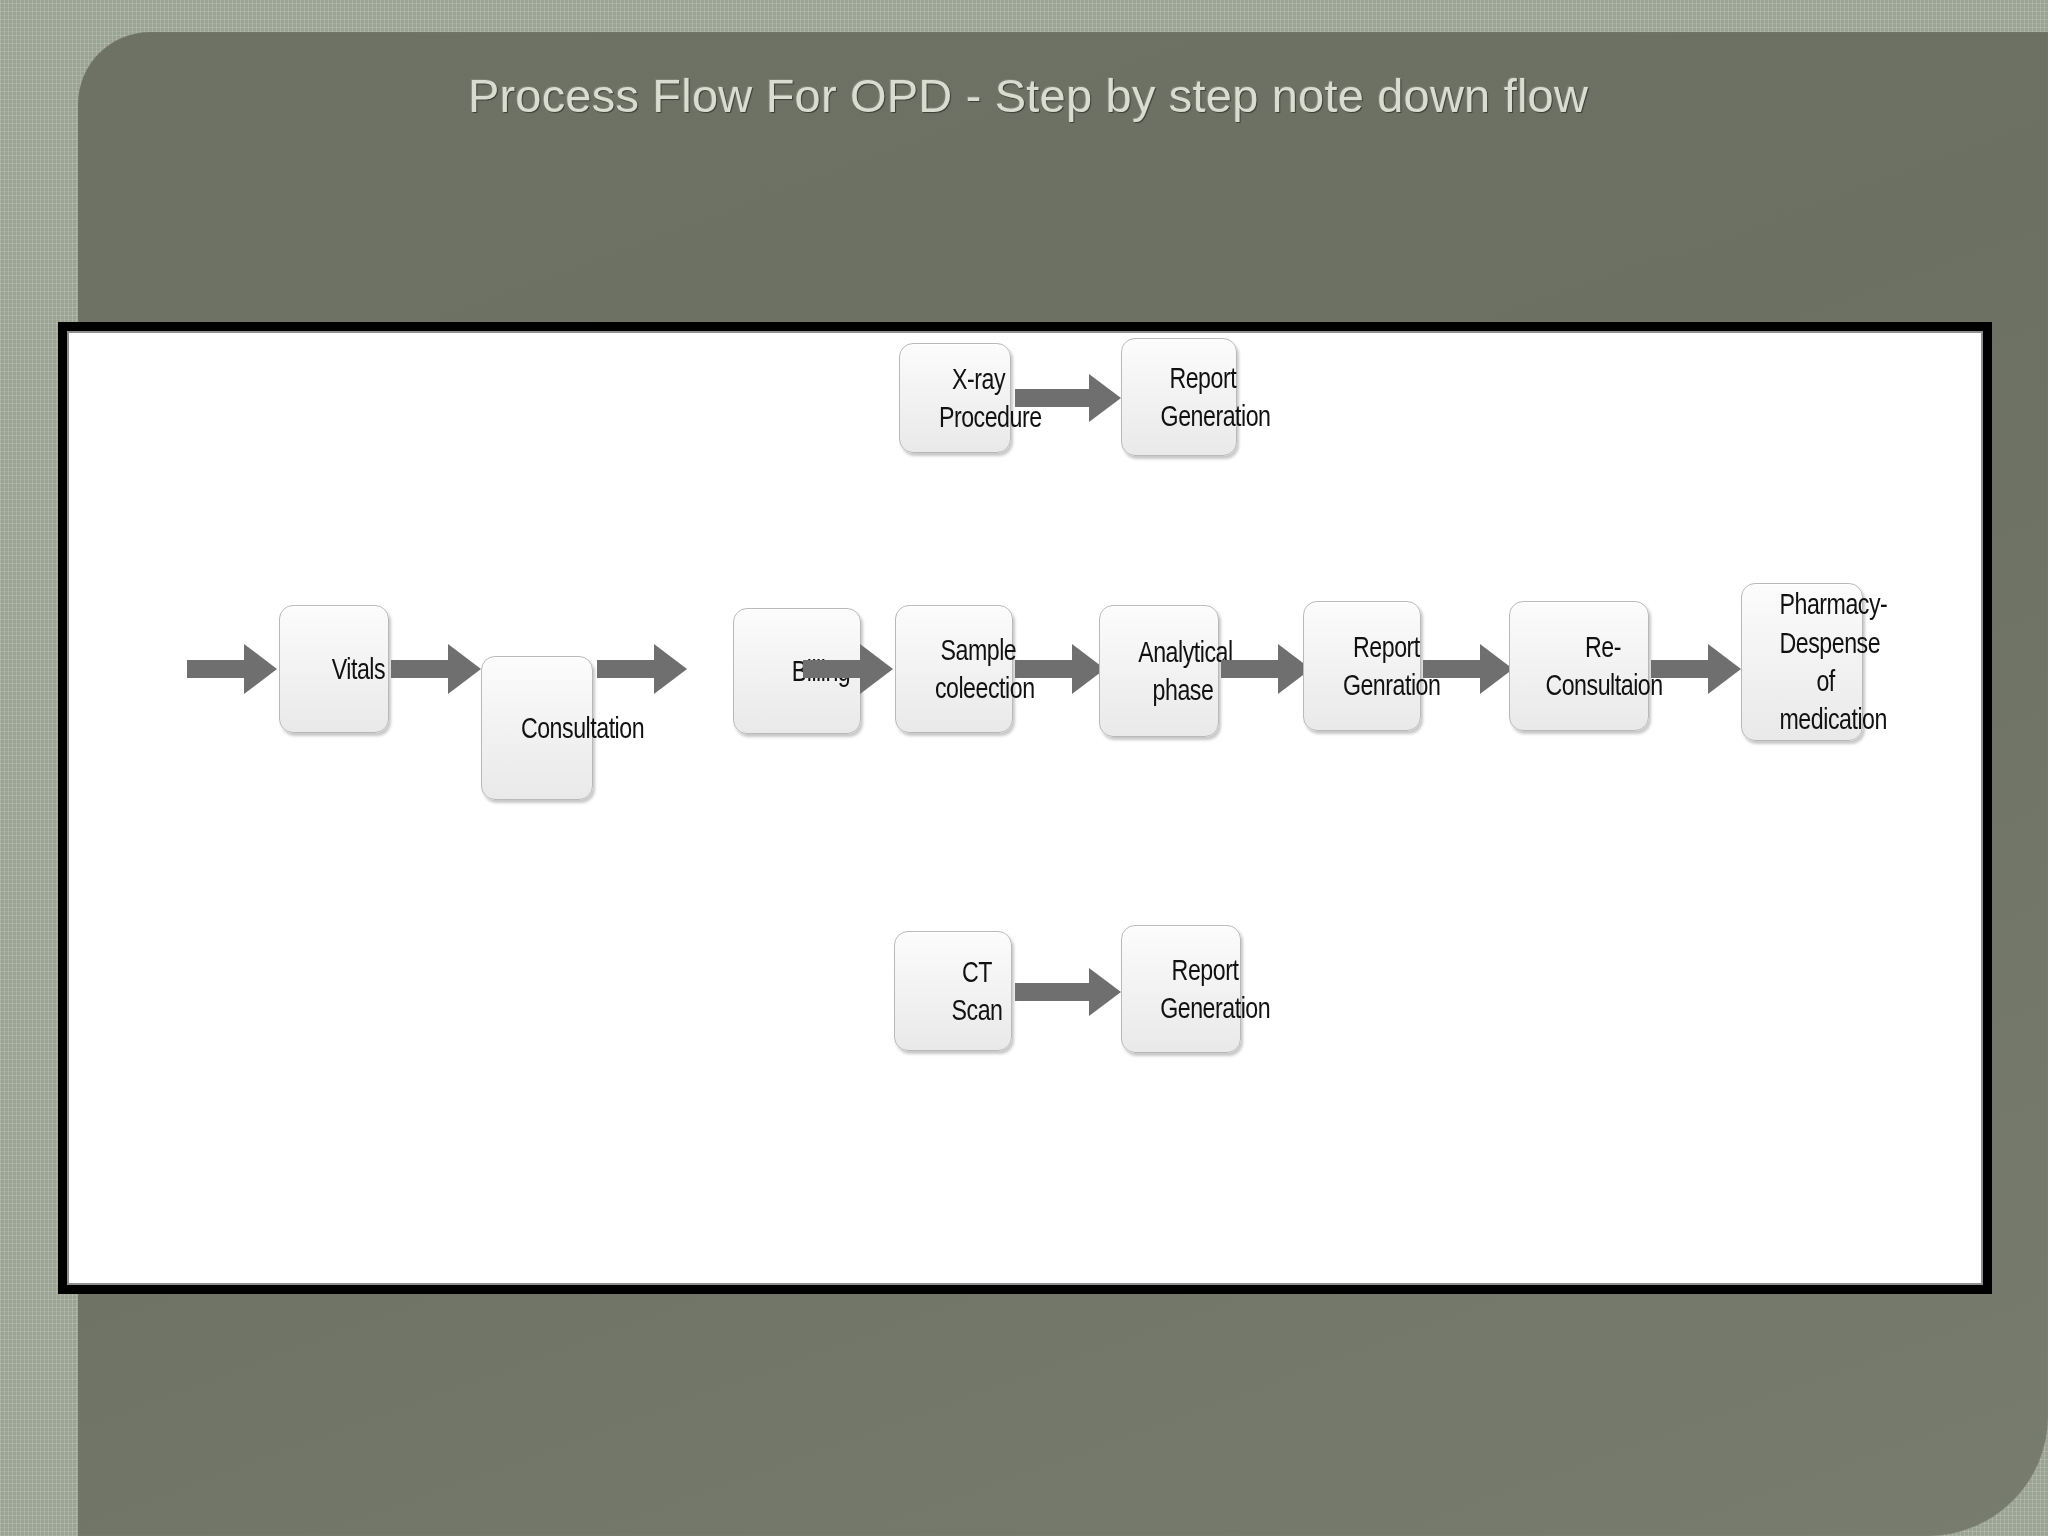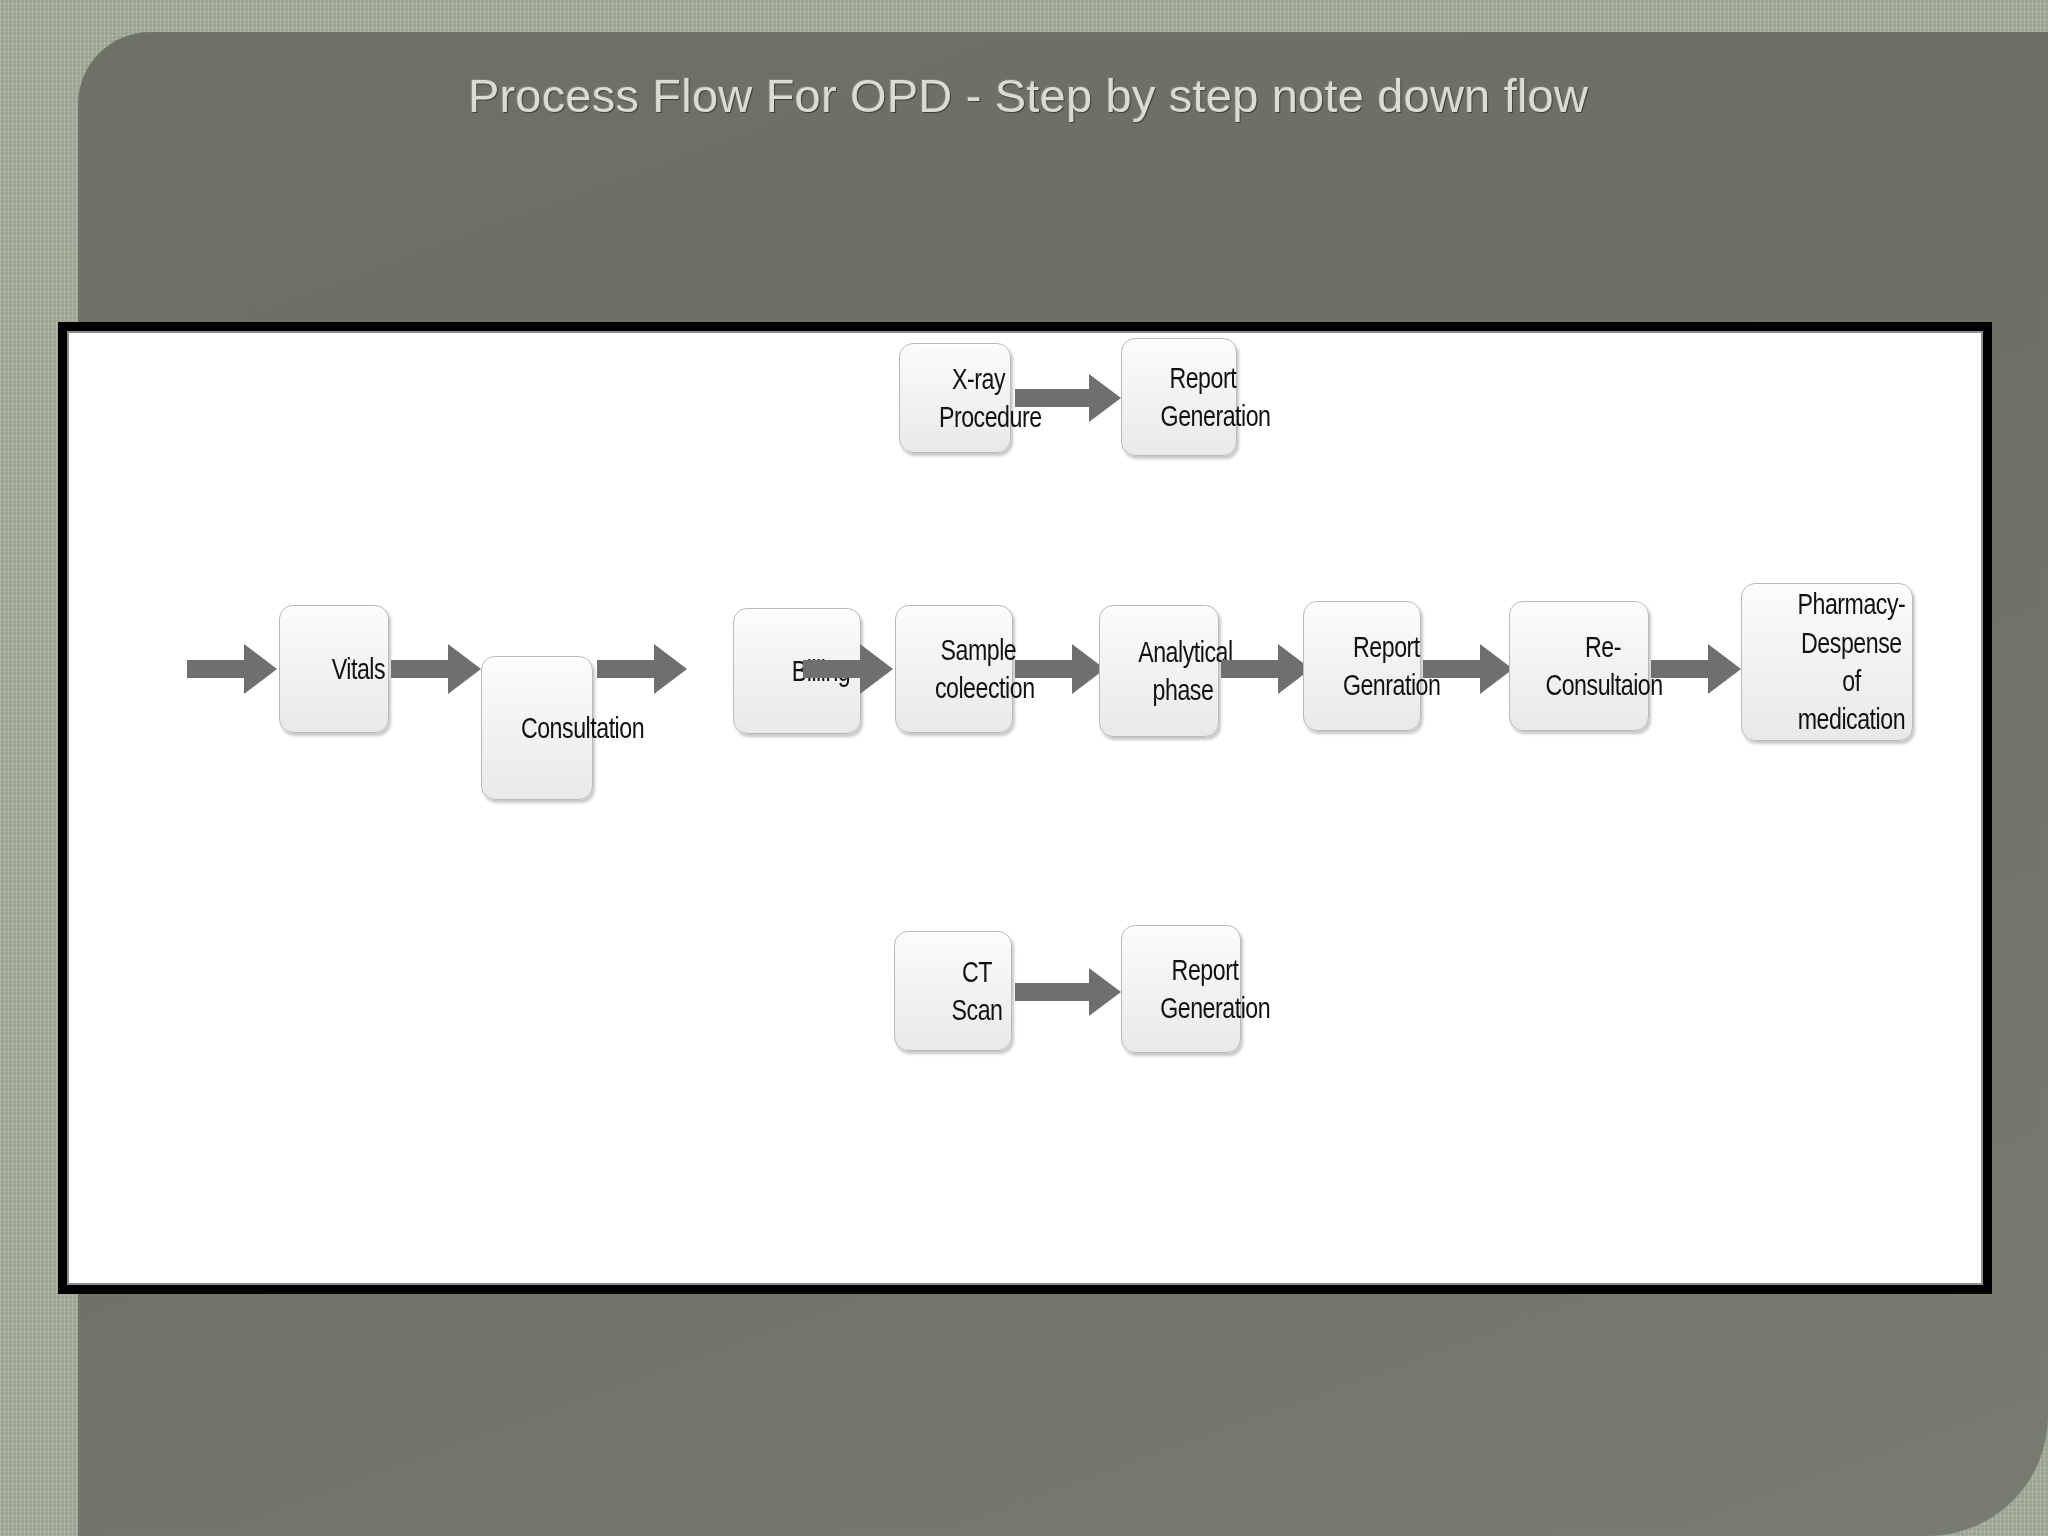--- a/index.html
+++ b/index.html
@@ -224,21 +224,21 @@
 
       <div class="node" style="left:1440px; top:268px; width:140px; height:130px;justify-content:center;">
         <span>Re-
 Consultaion</span>
       </div>
       <div class="arrow" style="left:1582px; top:311px; width:90px; height:50px;">
         <div class="shaft" style="width:58px;"></div>
         <div class="head" style="border-top-width:25px;border-bottom-width:25px;border-left-width:33px;"></div>
       </div>
 
-      <div class="node" style="left:1672px; top:250px; width:172px; height:158px;">
+      <div class="node" style="left:1672px; top:250px; width:122px; height:158px;">
         <span>Pharmacy-
 Despense of
 medication</span>
       </div>
 
       <div class="node" style="left:825px; top:598px; width:118px; height:120px;">
         <span>CT Scan</span>
       </div>
       <div class="arrow" style="left:946px; top:634px; width:106px; height:50px;">
         <div class="shaft" style="width:74px;"></div>

